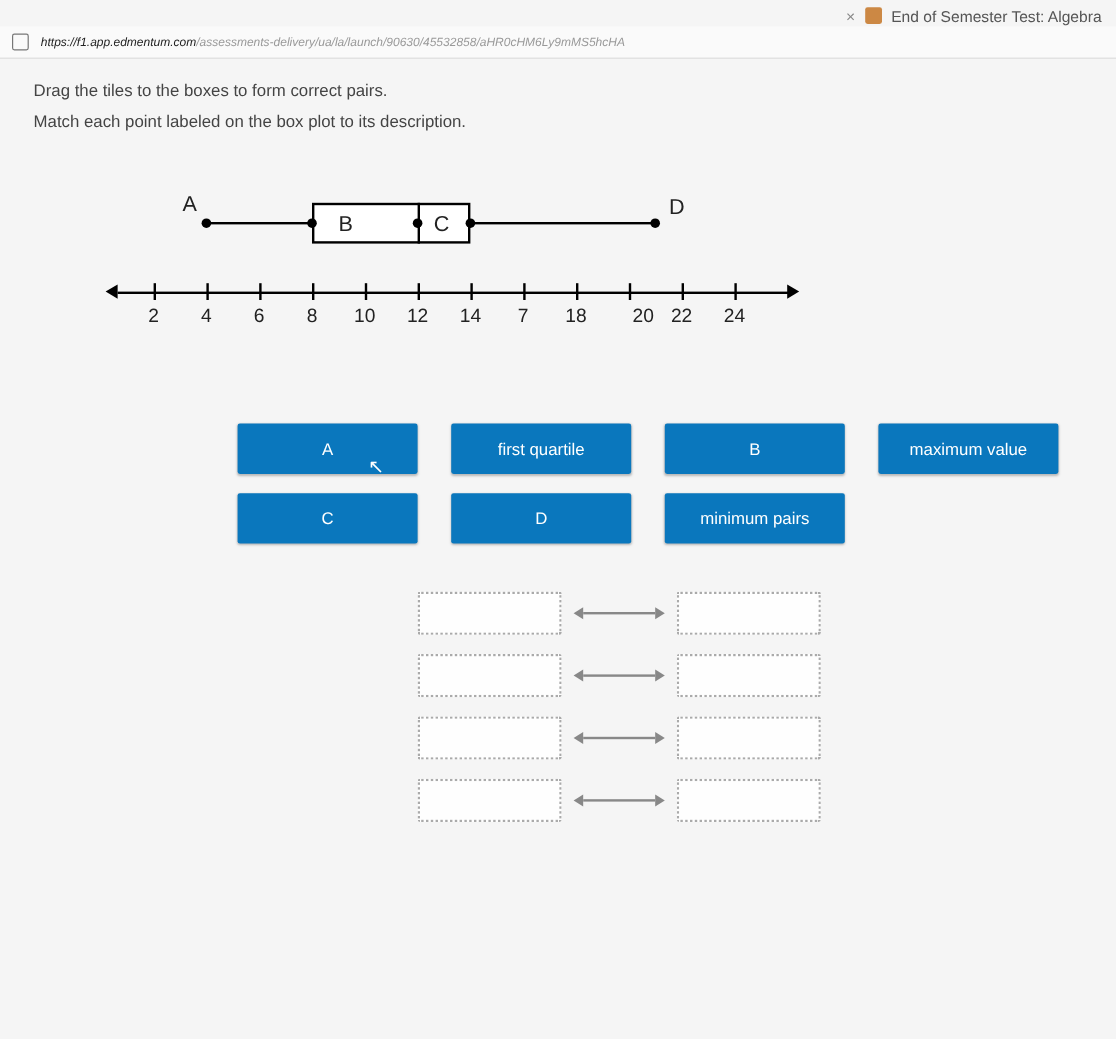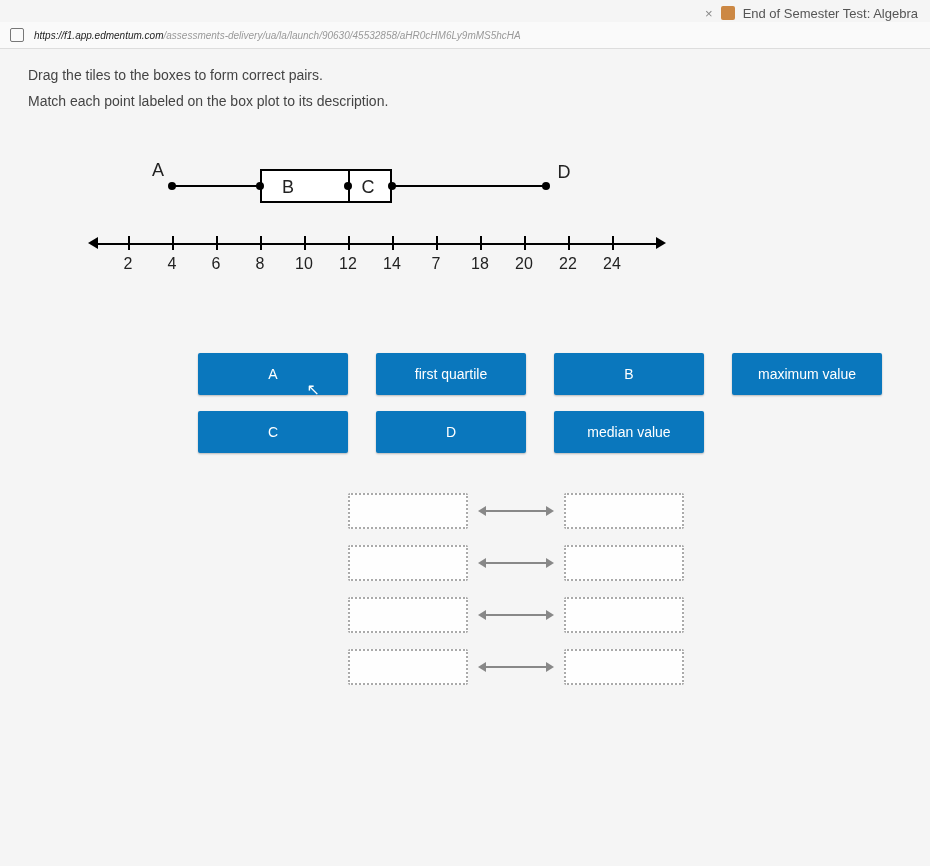--- a/index.html
+++ b/index.html
@@ -249,21 +249,21 @@
     <div class="tick-label" style="left:206px">10</div>
     <div class="tick" style="left:250px"></div>
     <div class="tick-label" style="left:250px">12</div>
     <div class="tick" style="left:294px"></div>
     <div class="tick-label" style="left:294px">14</div>
     <div class="tick" style="left:338px"></div>
     <div class="tick-label" style="left:338px">7</div>
     <div class="tick" style="left:382px"></div>
     <div class="tick-label" style="left:382px">18</div>
     <div class="tick" style="left:426px"></div>
-    <div class="tick-label" style="left:426px">20</div>
+    <div class="tick-label" style="left:438px">20</div>
     <div class="tick" style="left:470px"></div>
     <div class="tick-label" style="left:470px">22</div>
     <div class="tick" style="left:514px"></div>
     <div class="tick-label" style="left:514px">24</div>
 
     <div class="whisker-left" style="left:74px; width:88px"></div>
     <div class="whisker-right" style="left:294px; width:154px"></div>
 
     <div class="box-rect" style="left:162px; width:132px"></div>
     <div class="median-line" style="left:250px"></div>
@@ -293,21 +293,21 @@
     <div class="tile">
         <span>maximum value</span>
       </div>
     <div class="tile">
         <span>C</span>
       </div>
     <div class="tile">
         <span>D</span>
       </div>
     <div class="tile">
-        <span>median value</span>
+        <span>minimum pairs</span>
       </div>
   </div>
 
   <div class="drop-zones">
     <div class="drop-row">
       <div class="drop-slot"></div>
       <div class="arrow-bi"></div>
       <div class="drop-slot"></div>
     </div>
     <div class="drop-row">

